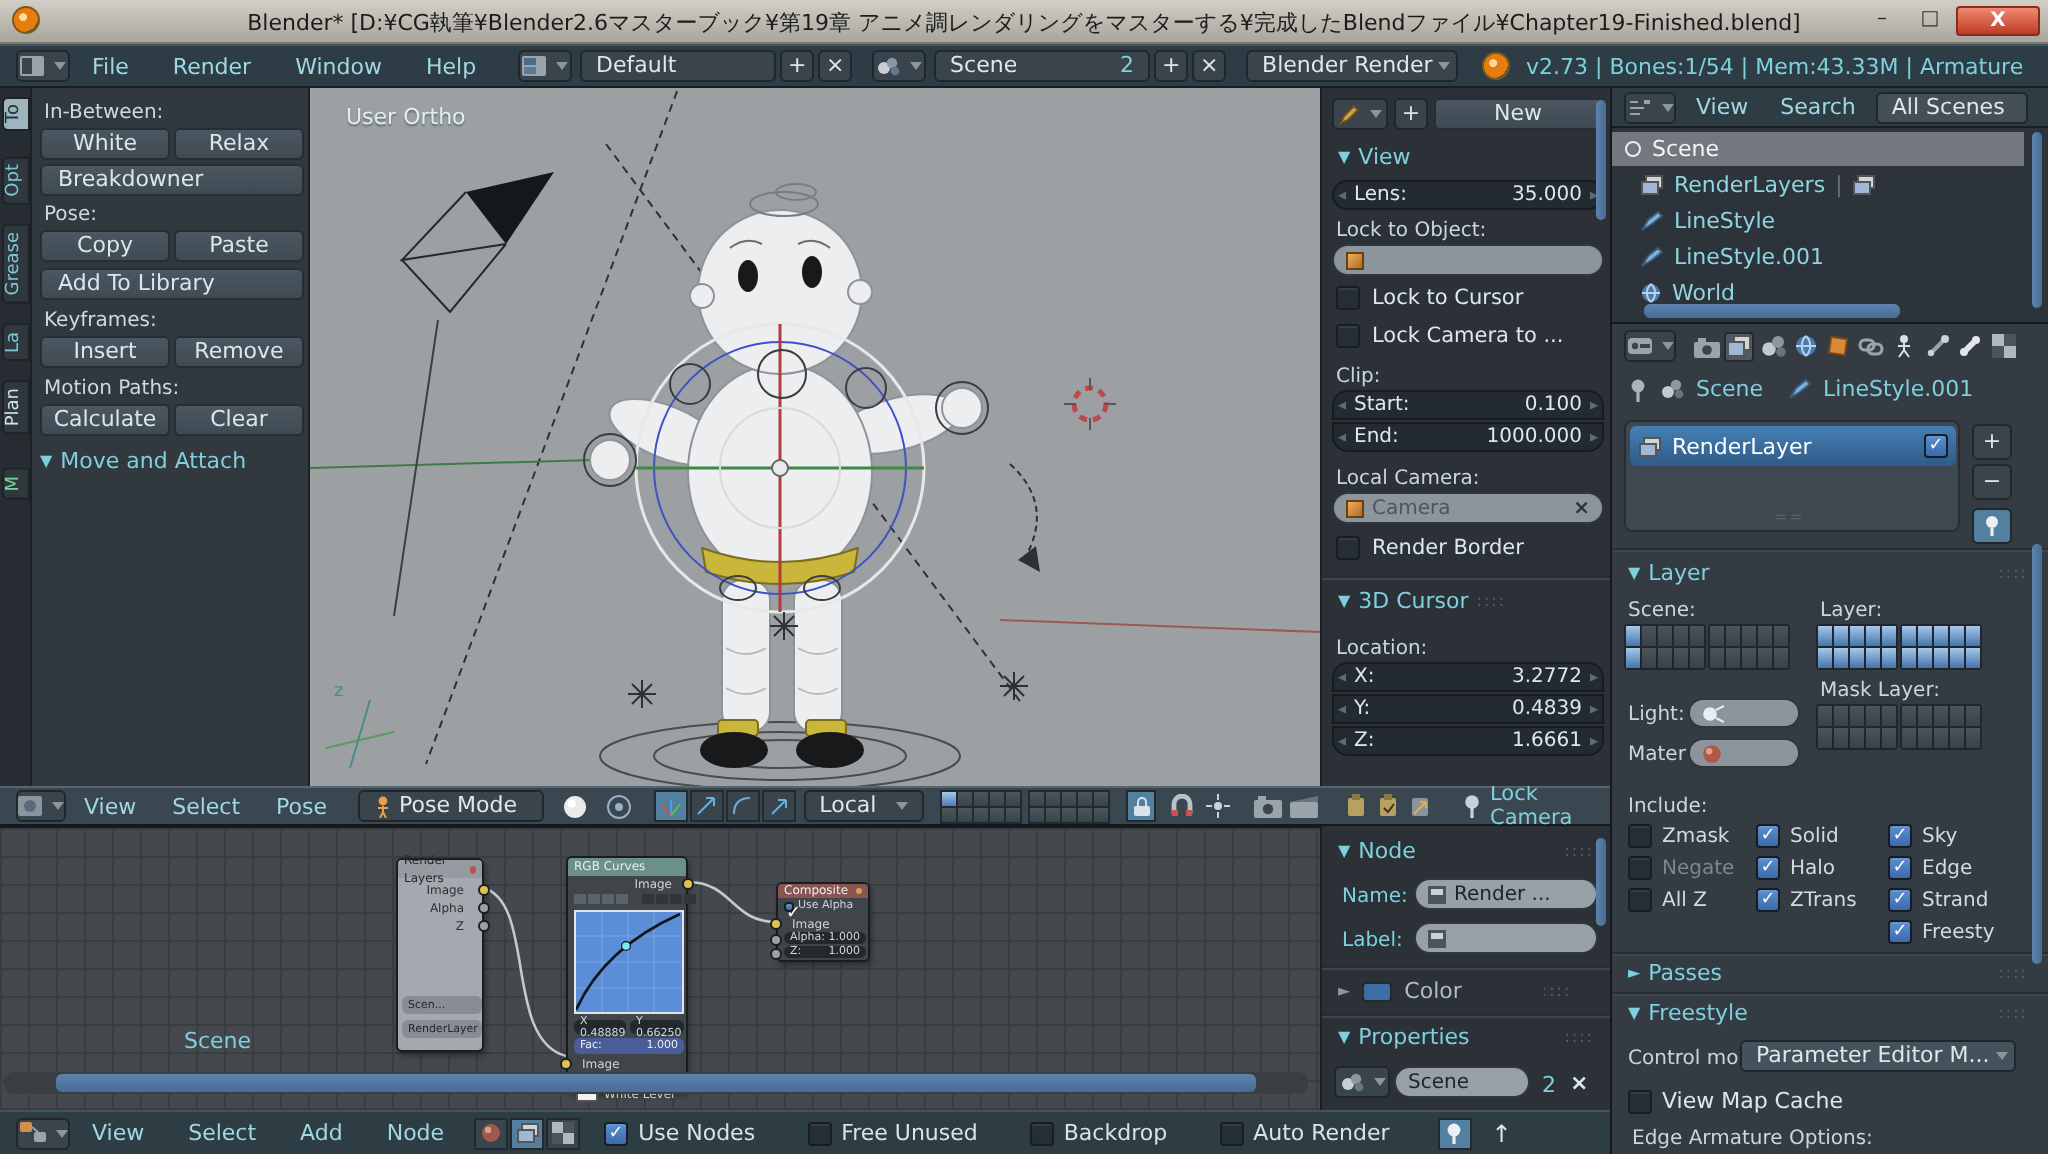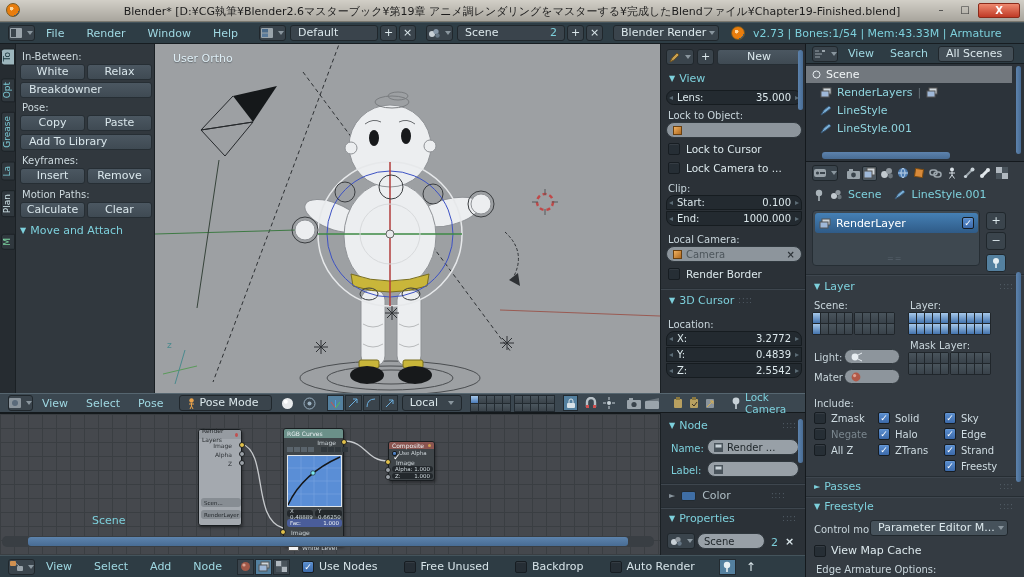--- a/index.html
+++ b/index.html
@@ -113,21 +113,21 @@
   <span class="menuitem">Window</span>
   <span class="menuitem">Help</span>
   <div class="iconbtn" style="margin-left:10px">
     <svg width="12" height="10">
         <rect x="0" y="0" width="12" height="10" rx="1" fill="#9aa4ab"></rect>
         <rect x="1" y="1" width="6" height="3.5" fill="#4a6a8a"></rect>
         <rect x="1" y="5.5" width="6" height="3.5" fill="#5a7a9a"></rect>
       </svg>
     <span class="ddarrows"></span>
   </div>
-  <div class="fieldbox" style="width:88px;margin-left:4px">Default</div>
+  <div class="fieldbox" style="width:98px;margin-left:4px">Default</div>
   <div class="sqbtn" style="margin-left:2px">+</div>
   <div class="sqbtn" style="margin-left:2px">×</div>
   <div class="iconbtn" style="margin-left:10px">
     <svg width="12" height="10">
         <circle cx="4" cy="6" r="3" fill="#c8d0d6"></circle>
         <circle cx="8" cy="3.5" r="2.6" fill="#8898a8"></circle>
         <circle cx="9.5" cy="7.5" r="2.2" fill="#667684"></circle>
       </svg>
     <span class="ddarrows"></span>
   </div>
@@ -453,21 +453,21 @@
   <div class="num" style="left:5px;top:287px;width:136px;border-radius:8px 8px 0 0">
     <span>X:</span>
     <span>3.2772</span>
   </div>
   <div class="num" style="left:5px;top:303px;width:136px;border-radius:0">
     <span>Y:</span>
     <span>0.4839</span>
   </div>
   <div class="num" style="left:5px;top:319px;width:136px;border-radius:0 0 8px 8px">
     <span>Z:</span>
-    <span>2.5542</span>
+    <span>1.6661</span>
   </div>
   <div class="abs scrollv" style="right:2px;top:6px;height:60px"></div>
 </div>
 
 <div class="abs" id="outliner">
   <div class="flex" style="height:20px;background:#2e3c44;border-bottom:1px solid #171d21">
     <div class="iconbtn" style="margin-left:6px;width:26px">
       <svg width="12" height="10">
           <path d="M1,2 h4 M1,5 h7 M1,8 h5" stroke="#9aa4ab"></path>
           <rect x="8" y="1" width="3" height="2" fill="#9aa4ab"></rect>
@@ -502,20 +502,27 @@
     <svg width="12" height="11">
         <path d="M1,10 L4,5 L9,1 L11,3 L6,7 Z" fill="#7ab0d8" stroke="#3a5a78"></path>
       </svg>
     <span>LineStyle</span>
   </div>
   <div class="orow" style="top:76px;padding-left:14px">
     <svg width="12" height="11">
         <path d="M1,10 L4,5 L9,1 L11,3 L6,7 Z" fill="#7ab0d8" stroke="#3a5a78"></path>
       </svg>
     <span>LineStyle.001</span>
+  </div>
+  <div class="orow" style="top:94px;padding-left:14px">
+    <svg width="11" height="11">
+        <circle cx="5.5" cy="5.5" r="4.5" fill="#4a7ab0"></circle>
+        <path d="M1,5.5 h9 M5.5,1 a6,6 0 0 1 0,9 M5.5,1 a6,6 0 0 0 0,9" stroke="#bcd2e8" fill="none"></path>
+      </svg>
+    <span>World</span>
   </div>
   <div class="scrollv" style="right:3px;top:22px;height:88px"></div>
   <div class="scrollh" style="left:16px;top:108px;width:128px"></div>
 </div>
 
 <div class="abs" id="props">
   <div class="flex" style="height:22px;gap:1.5px">
     <div class="iconbtn" style="margin:0 6px;width:26px">
       <svg width="12" height="8">
           <rect x="0" y="0" width="12" height="8" rx="2" fill="#9aa4ab"></rect>

